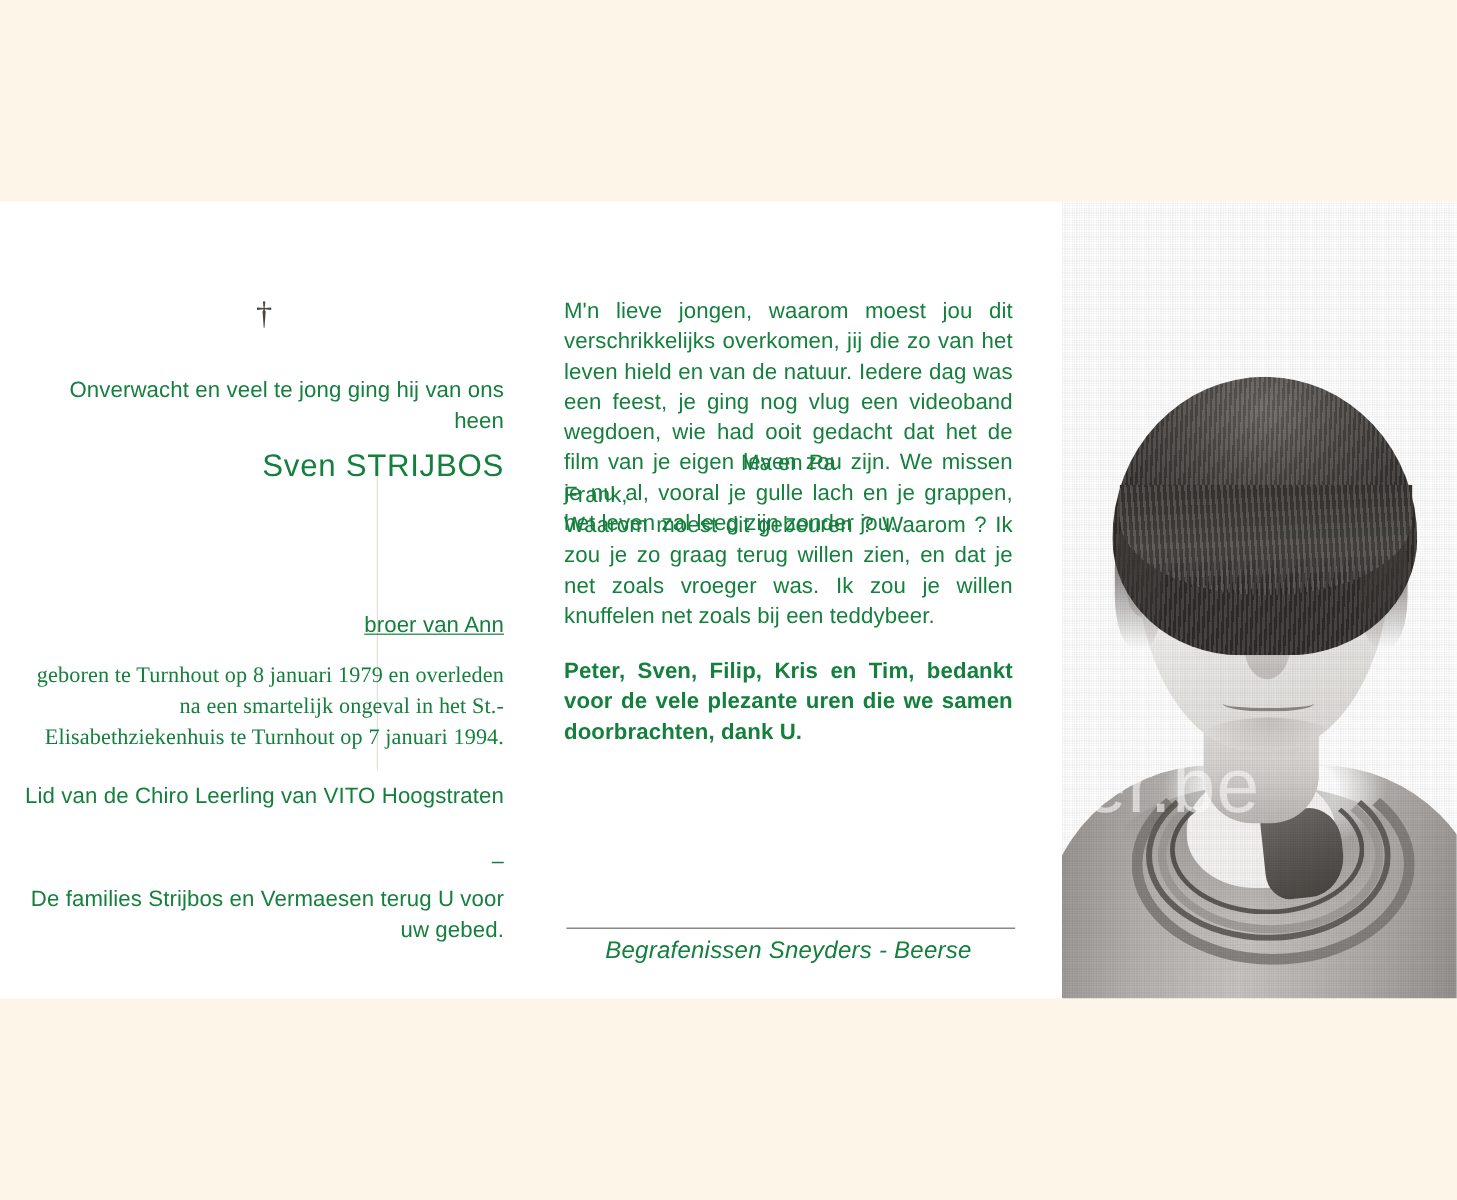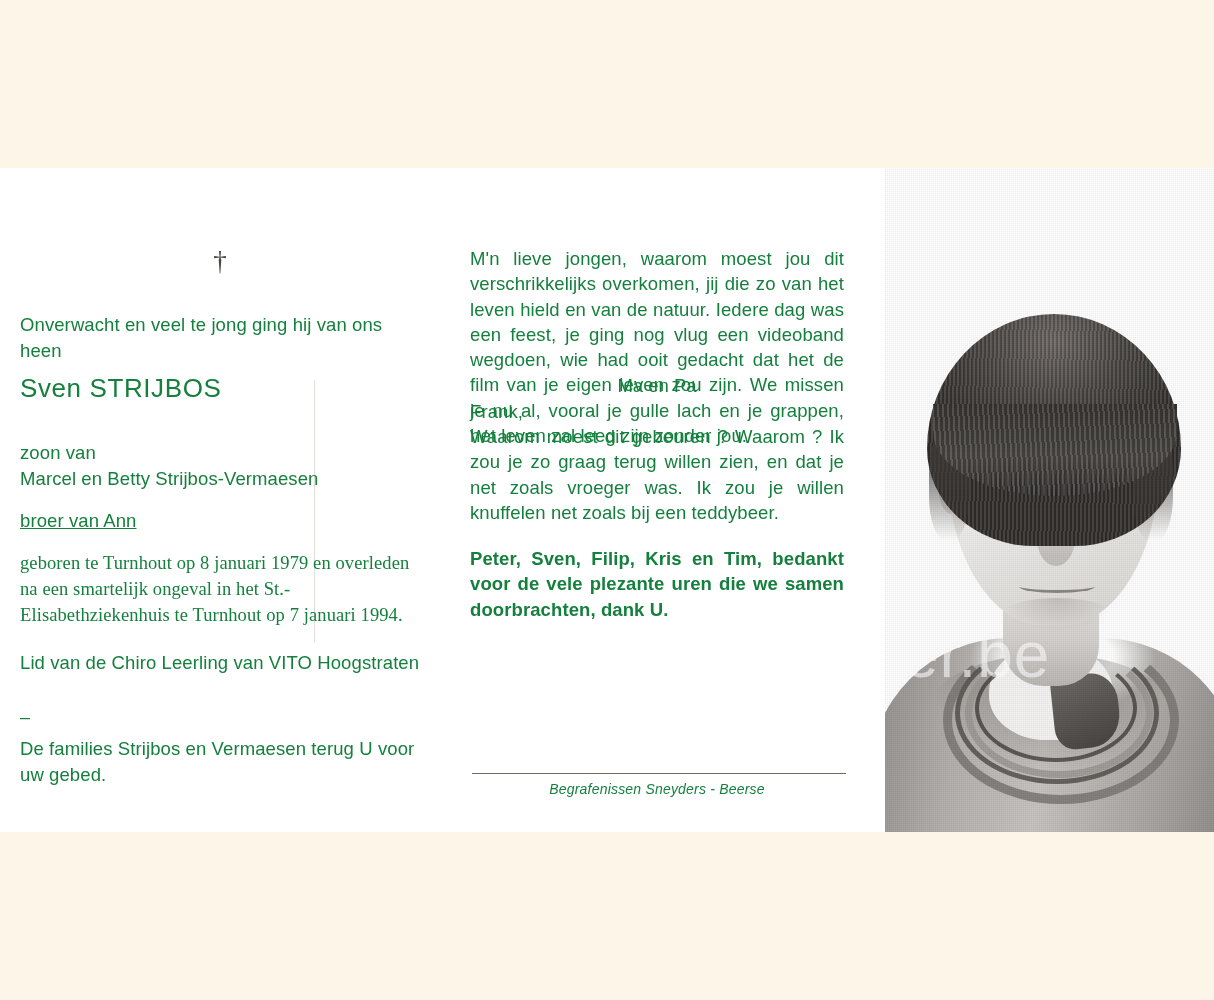--- a/index.html
+++ b/index.html
@@ -57,21 +57,21 @@
     text-align: center;
     font-size: 27px;
     line-height: 1;
     color: #4b4540;
     font-family: "Liberation Serif", serif;
   }
   .lblock {
     position: absolute;
     left: 20px;
     width: 400px;
-    text-align: left;
+    text-align: right;
     font-size: 18.5px;
     line-height: 26px;
     letter-spacing: .1px;
   }
   #lead        { top: 144px; }
   #deceased    { top: 204px; font-size: 26px; line-height: 32px; letter-spacing: .6px; }
   #parents     { top: 272px; }
   #sibling     { top: 340px; text-decoration: underline; }
   #life-dates  { top: 382px; font-family: Liberation Serif, serif; }
   #memberships { top: 482px; }
@@ -118,21 +118,21 @@
     width: 374px;
     height: 1px;
     background: #6f6a66;
   }
   #footer-text {
     position: absolute;
     left: 0;
     top: 613px;
     width: 374px;
     text-align: center;
-    font-size: 14px;
+    font-size: 20px;
     font-style: italic;
     letter-spacing: .2px;
   }
 
   
   #photo {
     position: absolute;
     left: 885px;
     top: 0;
     width: 329px;
@@ -363,24 +363,20 @@
   <div id="left-panel">
 
     <div id="fold-line"></div>
 
     <div id="cross-icon" class="ink">†</div>
 
     <div id="lead" class="lblock ink">Onverwacht en veel te jong ging hij van ons heen</div>
 
     <div id="deceased" class="lblock ink">Sven STRIJBOS</div>
 
-    <div id="parents" class="lblock ink">
-      <div>zoon van</div>
-      <div>Marcel en Betty Strijbos-Vermaesen</div>
-    </div>
 
     <div id="sibling" class="lblock ink">broer van Ann</div>
 
     <div id="life-dates" class="lblock ink">geboren te Turnhout op 8 januari 1979 en overleden na een smartelijk ongeval in het St.-Elisabethziekenhuis te Turnhout op 7 januari 1994.</div>
 
     <div id="memberships" class="lblock ink">Lid van de Chiro Leerling van VITO Hoogstraten</div>
 
     <div id="sep-dash" class="lblock ink">–</div>
 
     <div id="thanks" class="lblock ink">De families Strijbos en Vermaesen terug U voor uw gebed.</div>

